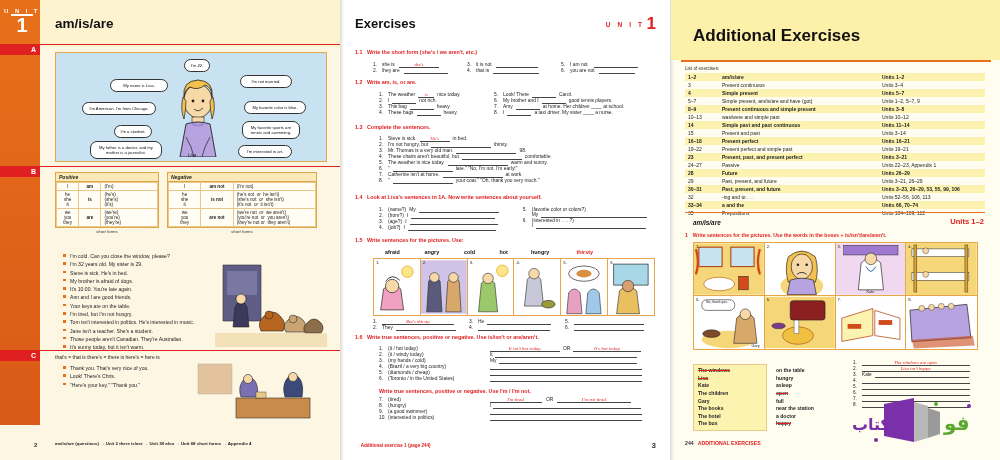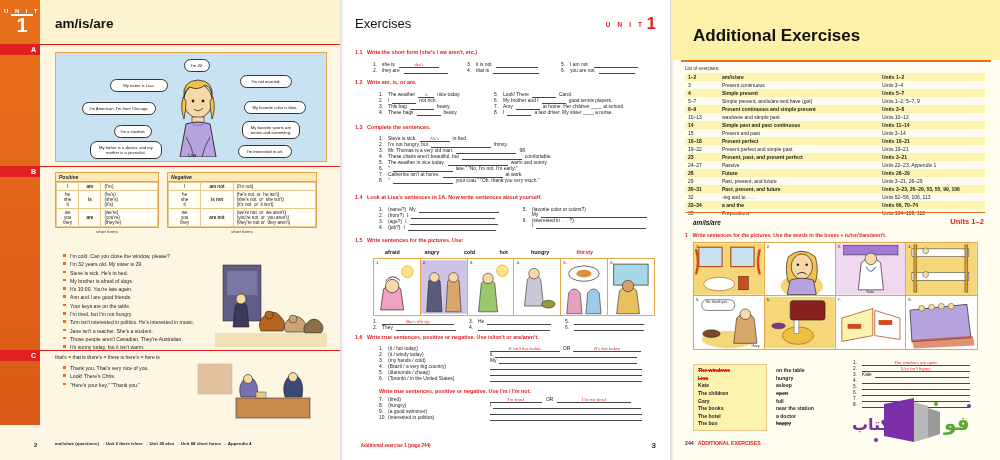--- a/index.html
+++ b/index.html
@@ -68,21 +68,21 @@
 
   .sectionC-head { position:absolute; left:55px; font-size:5px; color:#222; }
 
   .left-footer {
     position:absolute; left:55px; bottom:14px; font-size:4.4px; color:#222; font-weight:bold;
   }
   .pagenum-left { position:absolute; left:34px; bottom:12px; font-size:6px; font-weight:bold; color:#333; }
 
   
   .page-mid { position:relative; width:330px; height:460px; background:#ffffff; border-left:1px solid #ddd; }
-  .ex-title { position:absolute; left:14px; top:16px; font-size:13px; font-weight:normal; color:#111; }
+  .ex-title { position:absolute; left:14px; top:16px; font-size:13px; font-weight:bold; color:#111; }
   .unit-right { position:absolute; right:14px; top:14px; color:#e02020; text-align:right; }
   .unit-right .w { font-size:6.5px; letter-spacing:2.6px; font-weight:bold; display:inline-block; vertical-align:middle;}
   .unit-right .n { font-size:17px; font-weight:bold; display:inline-block; vertical-align:middle; margin-left:2px;}
   .exnum { color:#e02020; font-weight:bold; font-size:5.4px; }
   .exhead { font-size:5.4px; font-weight:bold; color:#e02020; }
   .exblock { position:absolute; left:14px; width:302px; }
   .qrow { font-size:4.9px; color:#222; display:flex; }
   .qnum { width:9px; flex:0 0 9px; }
   .blank { display:inline-block; border-bottom:0.8px solid #444; }
   .ans { color:#e02020; font-style:italic; font-family:"Liberation Serif", serif; }

